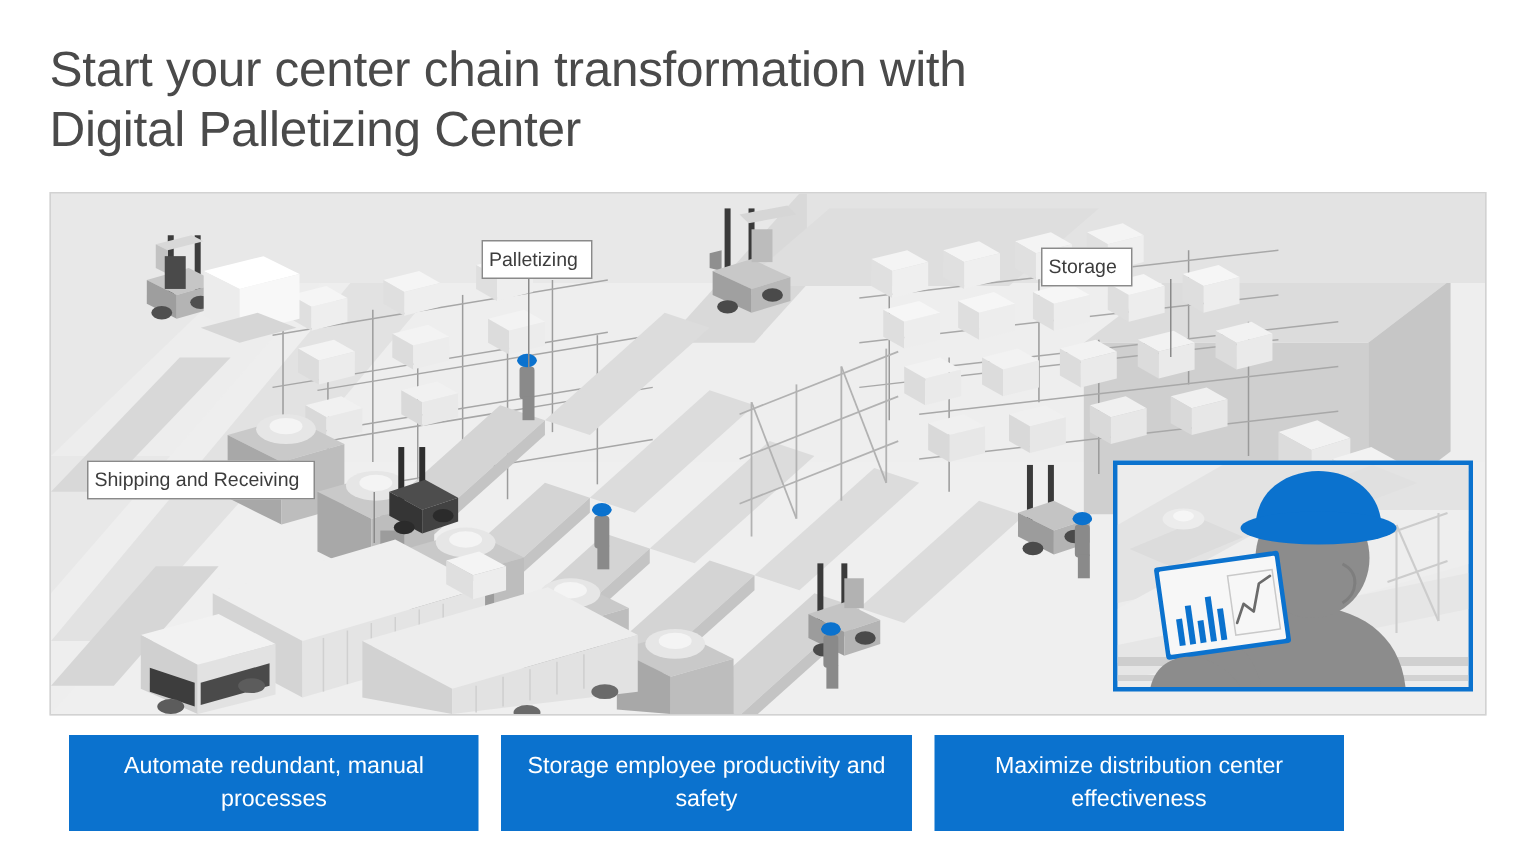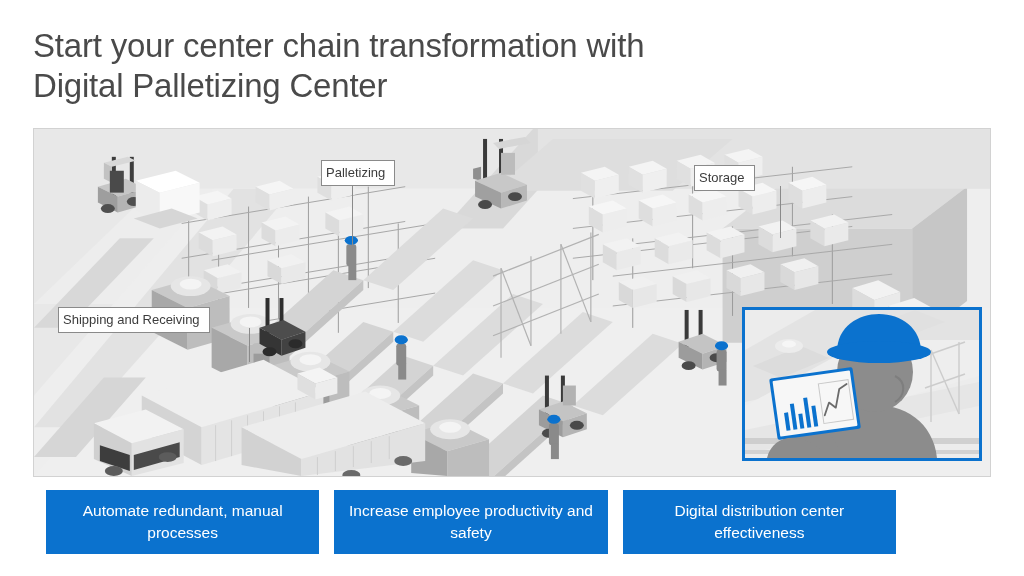--- a/index.html
+++ b/index.html
@@ -618,15 +618,15 @@
         <polyline points="78,104 84,92 90,98 96,80 104,76" fill="none" stroke="#6b6b6b" stroke-width="1.8" stroke-linejoin="round" stroke-linecap="round"></polyline>
       </g>
 
       <path d="M22 148 C26 130 44 124 60 130 C72 135 78 142 82 148 Z" fill="#8c8c8c"></path>
     </svg>
   </div>
 </div>
 
 <div id="benefits">
   <div class="benefit-box">Automate redundant, manual processes</div>
-  <div class="benefit-box">Increase employee productivity and safety</div>
-  <div class="benefit-box">Digital distribution center effectiveness</div>
+  <div class="benefit-box">Storage employee productivity and safety</div>
+  <div class="benefit-box">Maximize distribution center effectiveness</div>
 </div>
 
 </body></html>

